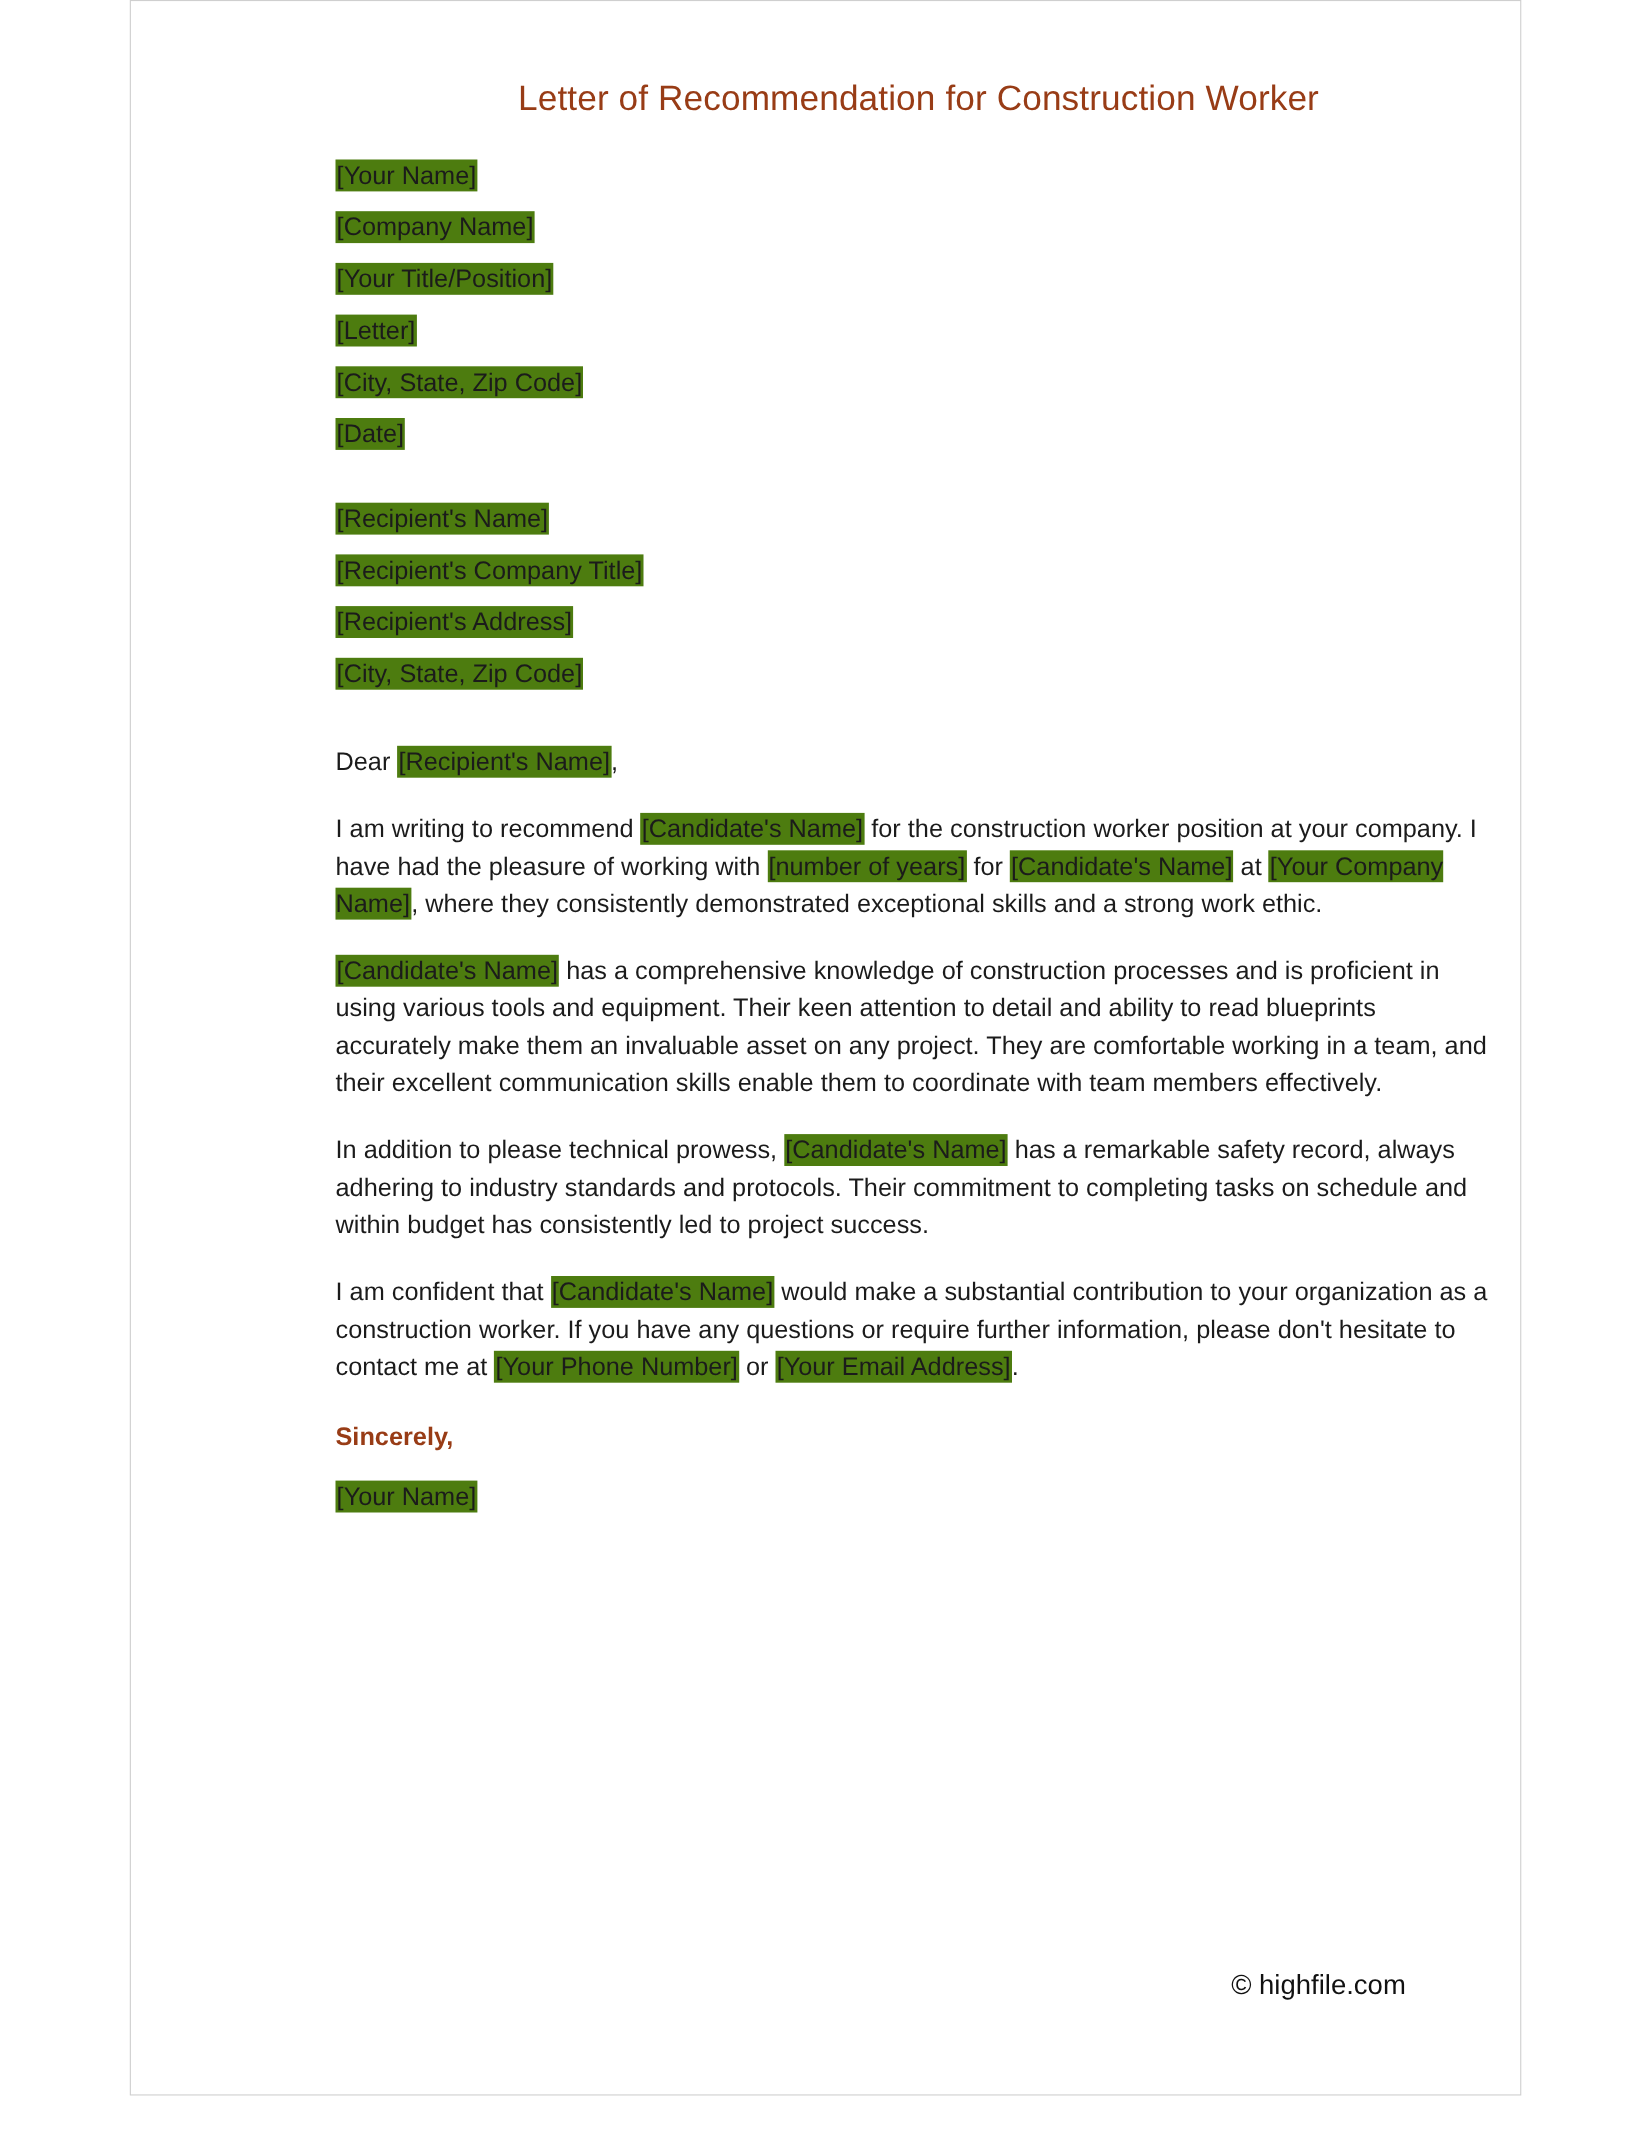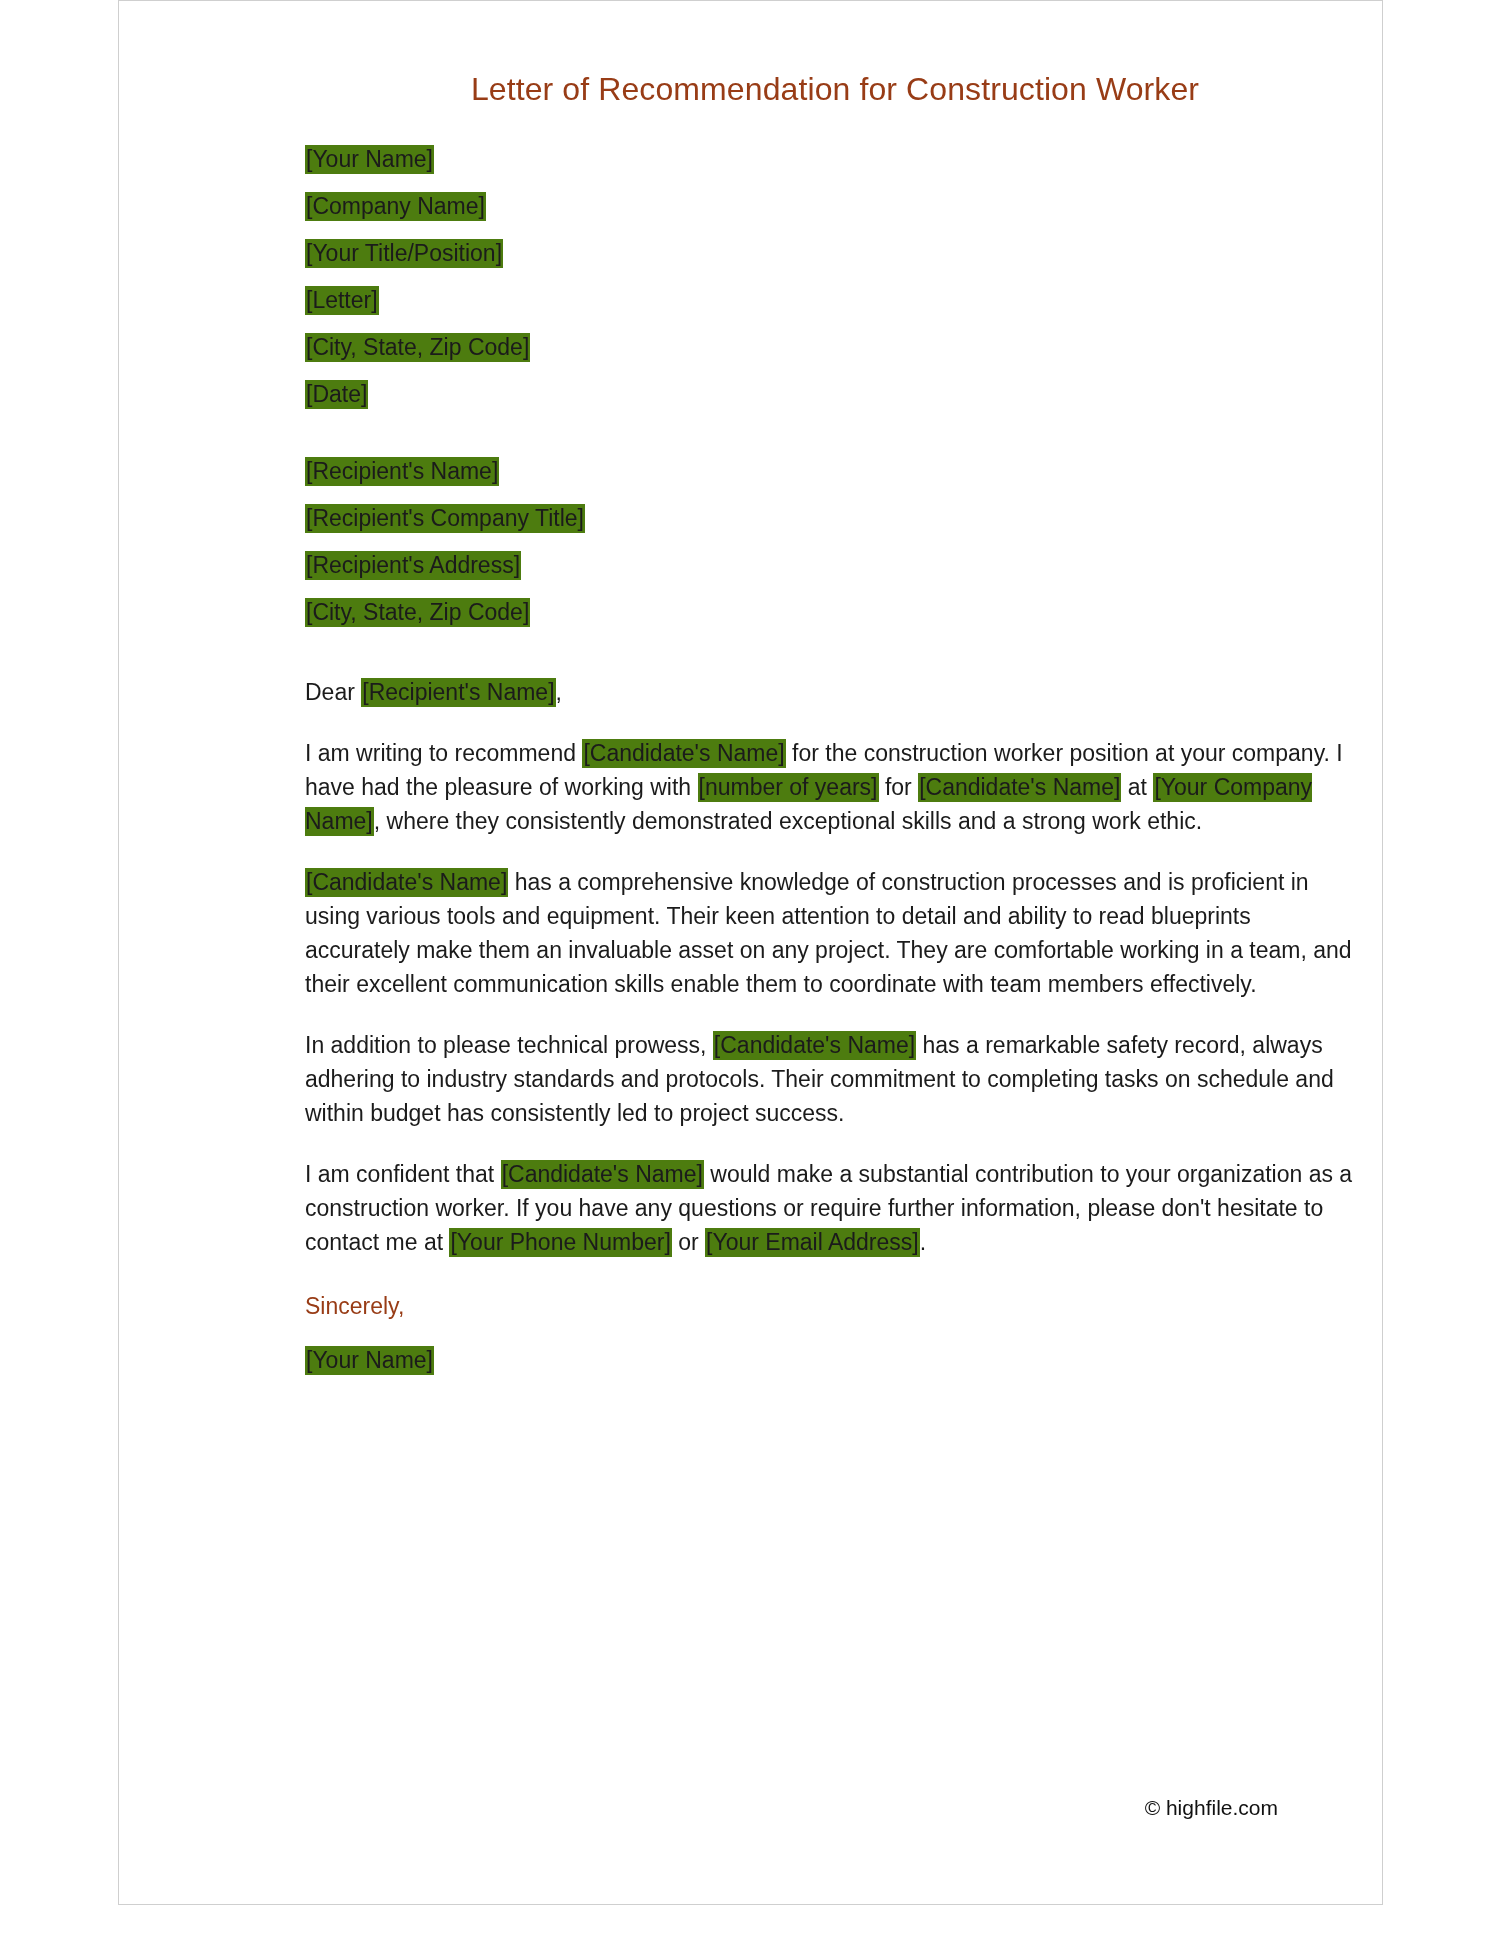--- a/index.html
+++ b/index.html
@@ -68,36 +68,36 @@
   .para {
     font-size: 23px;
     color: #1b1b1b;
     line-height: 1.48;
     margin: 0 0 27px 0;
     width: 1052px;
     text-align: left;
   }
   .closing {
     font-size: 23px;
-    font-weight: normal;
+    font-weight: bold;
     color: #983c16;
     margin: 33px 0 24px 0;
     line-height: 1.3;
   }
   .sign-name {
     font-size: 23px;
     color: #1b1b1b;
     line-height: 1.3;
     margin: 0;
   }
   .footer {
     position: absolute;
     right: 104px;
     bottom: 84px;
-    font-size: 21px;
+    font-size: 25px;
     color: #111111;
     text-align: center;
     white-space: nowrap;
   }
 </style>
 </head>
 <body>
 
 <div class="page">
   <div class="sheet">

